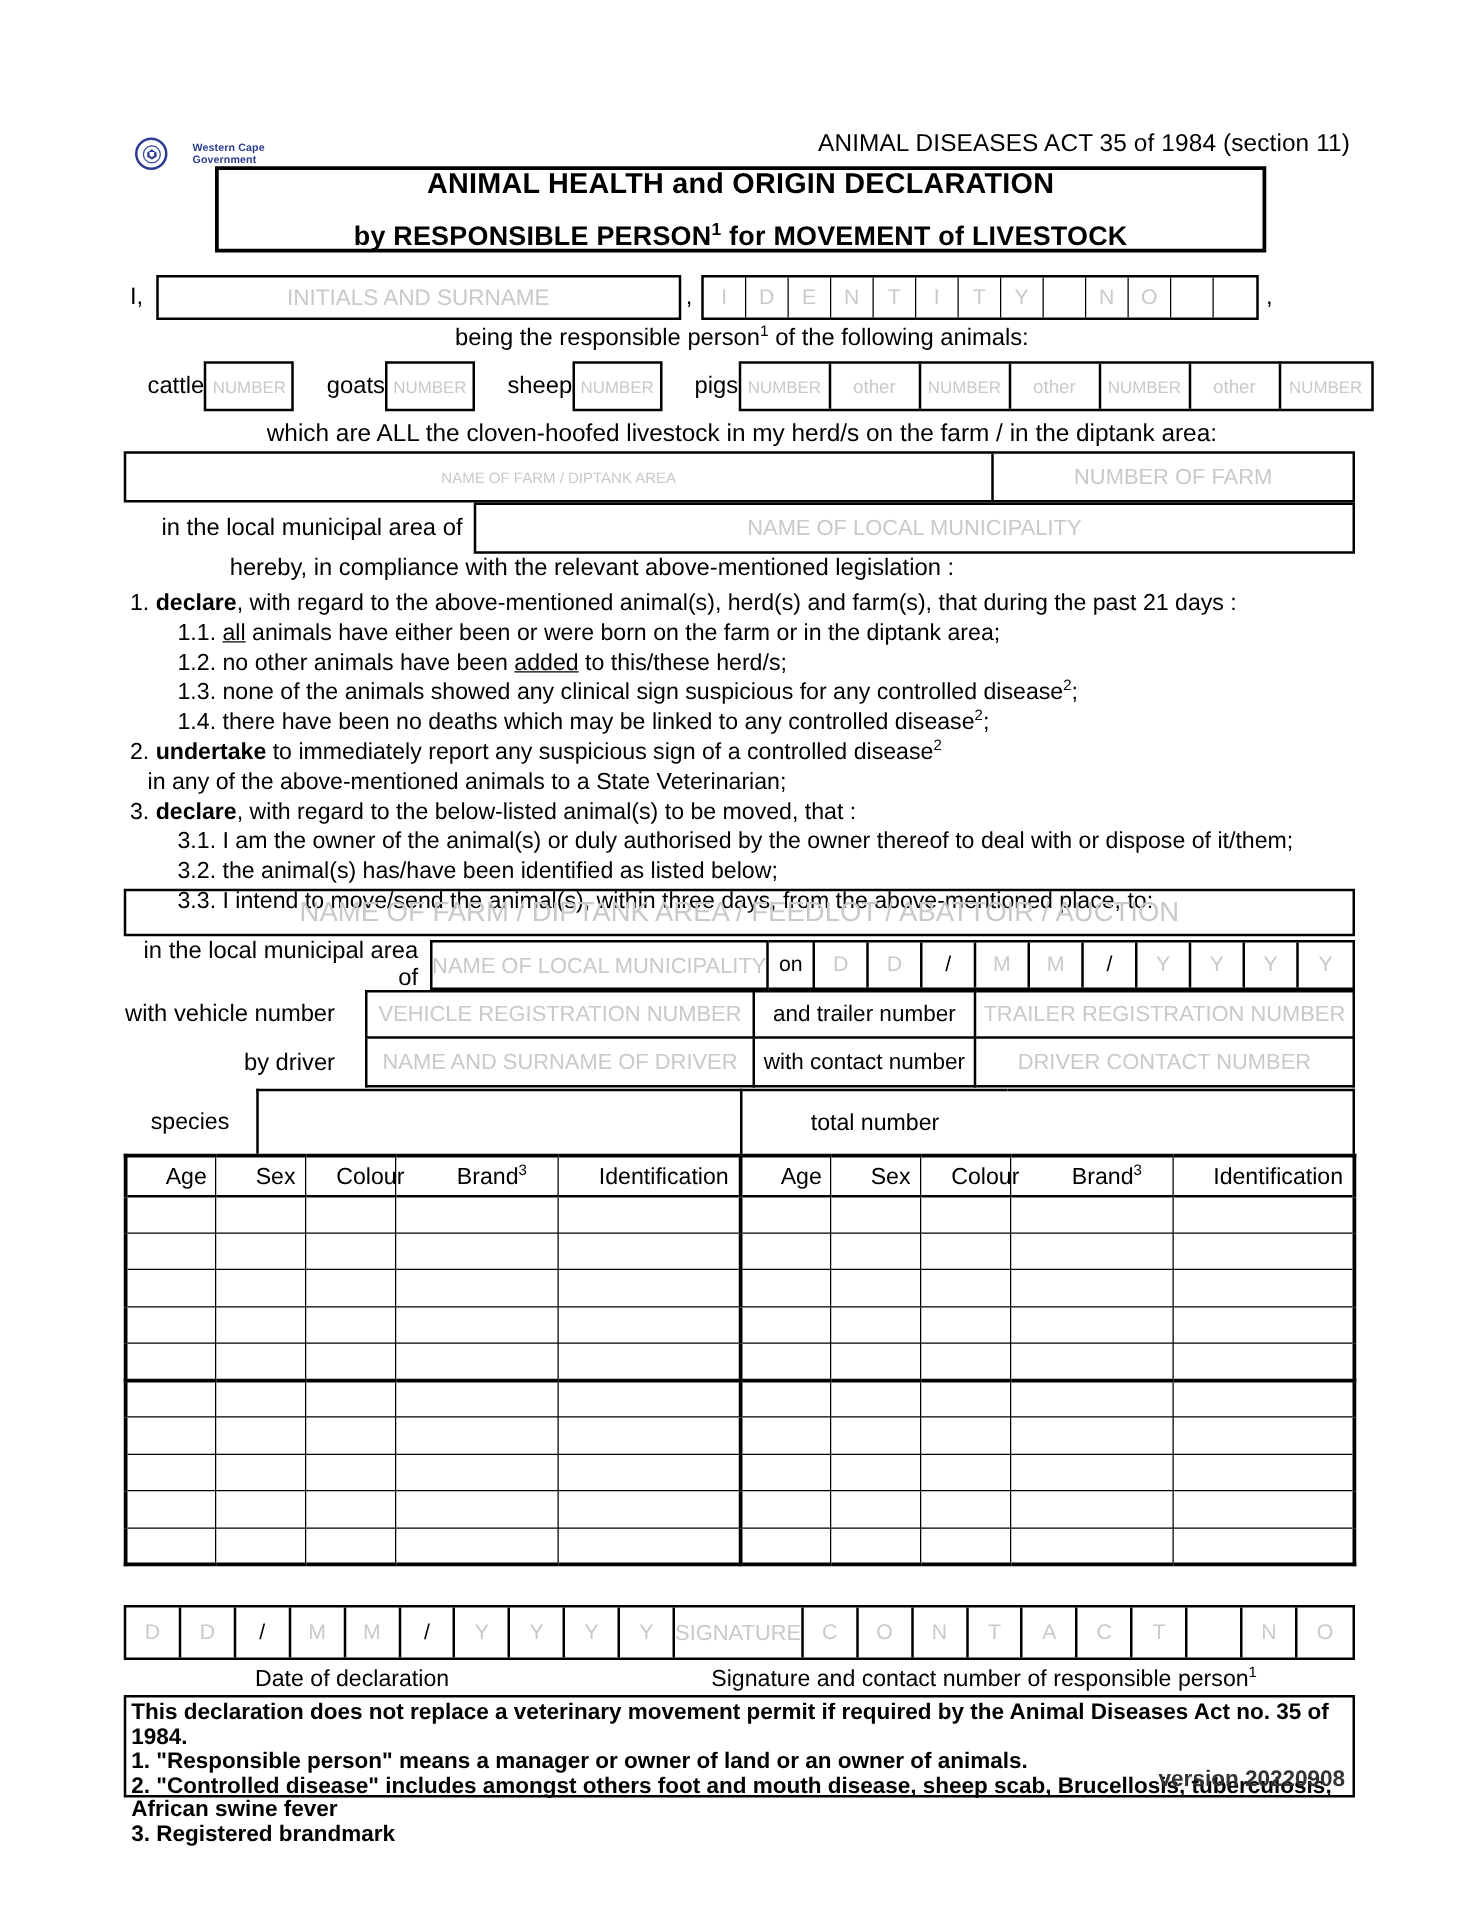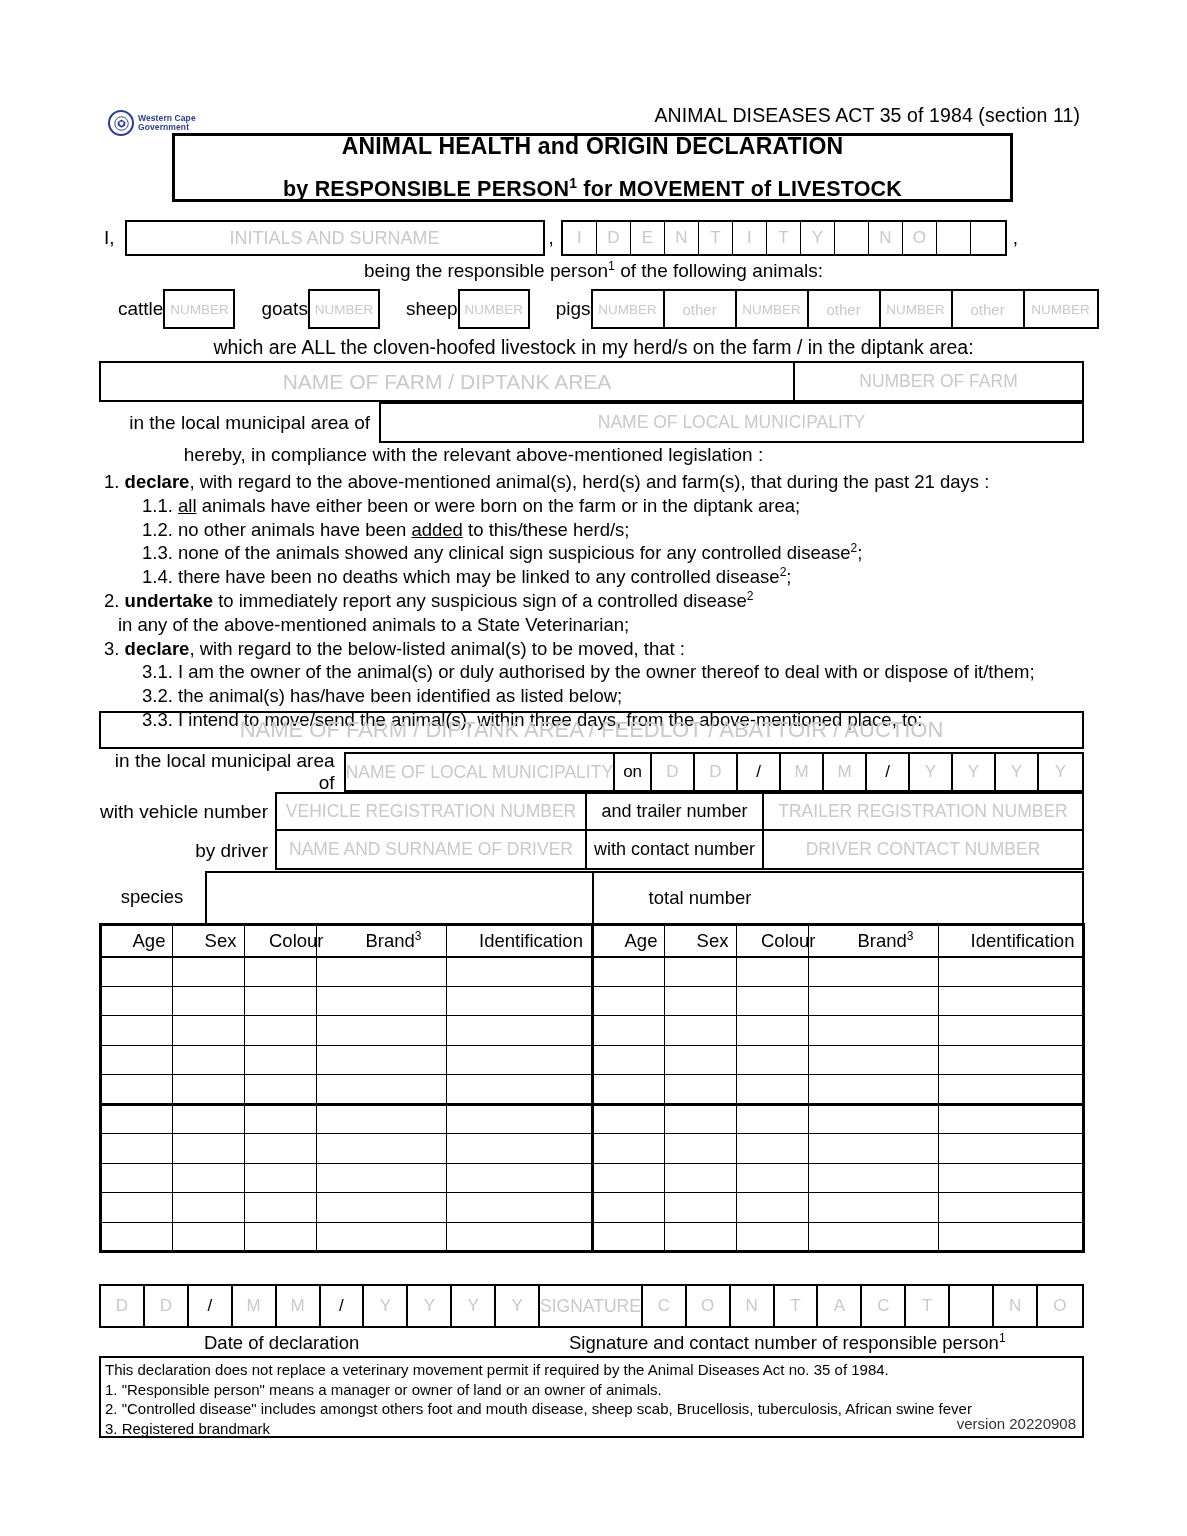--- a/index.html
+++ b/index.html
@@ -13,21 +13,21 @@
   .page{position:relative;width:1187px;height:1536px;overflow:hidden;}
 
   
   .ph{color:#c9c9c9;}               
   .b{font-weight:bold;}
   .u{text-decoration:underline;}
   sup{font-size:.65em;vertical-align:super;line-height:0;}
   .cell{box-sizing:border-box;display:flex;align-items:center;justify-content:center;}
 
   
-  .logo{position:absolute;left:108px;top:110px;display:flex;align-items:center;gap:4px;}
+  .logo{position:absolute;left:108px;top:110px;display:flex;align-items:center;gap:20px;}
   .logo-mark{width:22px;height:22px;border-radius:50%;background:#ffffff;border:2px solid #2b3d8f;
              display:flex;align-items:center;justify-content:center;}
   .logo-mark svg{display:block;}
   .logo-txt{font-size:8.5px;line-height:9.5px;font-weight:bold;color:#2b3d8f;letter-spacing:.1px;}
 
   .act-line{position:absolute;right:107px;top:104px;font-size:19.5px;letter-spacing:.1px;}
 
   .title-box{position:absolute;left:172px;top:133px;width:841px;height:69px;
              border:3px solid #000;box-sizing:border-box;
              display:flex;flex-direction:column;align-items:center;justify-content:center;gap:13px;}
@@ -56,21 +56,21 @@
                    justify-content:center;font-size:13.5px;box-sizing:border-box;}
   .animals .grp .c.o{font-size:15px;}
   .animals .grp .c:last-child{border-right:none;}
 
   .allline{position:absolute;left:0;top:336px;width:1187px;text-align:center;font-size:19.5px;}
 
   
   .farmrow{position:absolute;left:99px;top:361px;width:985px;height:41px;
            border:2.5px solid #000;box-sizing:border-box;display:flex;}
   .farmrow .f1{flex:0 0 694px;border-right:2.5px solid #000;box-sizing:border-box;
-               display:flex;align-items:center;justify-content:center;font-size:21px;}
+               display:flex;align-items:center;justify-content:center;font-size:12px;}
   .farmrow .f2{flex:1;display:flex;align-items:center;justify-content:center;font-size:17.5px;}
 
   .munirow{position:absolute;left:99px;top:402px;width:985px;height:41px;display:flex;align-items:center;}
   .munirow .ml{width:280px;text-align:right;padding-right:9px;font-size:19px;box-sizing:border-box;}
   .munirow .mb{flex:1;height:41px;border:2.5px solid #000;box-sizing:border-box;
                display:flex;align-items:center;justify-content:center;font-size:17.5px;}
 
   .hereby{position:absolute;left:0;top:444px;width:947px;text-align:center;font-size:19px;}
 
   
@@ -93,21 +93,21 @@
   .dest2 .dateboxes{display:flex;height:40px;border:2.5px solid #000;border-left:none;box-sizing:border-box;}
   .dest2 .dateboxes .c{width:43px;border-right:2px solid #000;display:flex;align-items:center;
                        justify-content:center;font-size:17px;box-sizing:border-box;}
   .dest2 .dateboxes .c:last-child{border-right:none;}
 
   .vrow{position:absolute;left:99px;width:985px;height:39px;display:flex;align-items:center;}
   .vrow.r1{top:792px;}
   .vrow.r2{top:831px;}
   .vrow .vl{width:176px;text-align:right;padding-right:7px;font-size:19px;box-sizing:border-box;}
   .vrow .vb{width:312px;height:39px;border:2px solid #000;box-sizing:border-box;
-            display:flex;align-items:center;justify-content:center;font-size:17.5px;}
+            display:flex;align-items:center;justify-content:center;font-size:17.5px;margin-left:17px;}
   .vrow .vl2{width:177px;height:39px;border:2px solid #000;border-left:none;box-sizing:border-box;
              display:flex;align-items:center;justify-content:center;font-size:18px;}
   .vrow .vb2{flex:1;height:39px;border:2px solid #000;border-left:none;box-sizing:border-box;
              display:flex;align-items:center;justify-content:center;font-size:17.5px;}
   .vrow.r2 .vb{border-top:none;}
   .vrow.r2 .vl2{border-top:none;}
   .vrow.r2 .vb2{border-top:none;}
 
   
   .sprow{position:absolute;left:99px;top:871px;width:985px;height:52px;display:flex;}
@@ -140,21 +140,21 @@
                justify-content:center;font-size:17.5px;box-sizing:border-box;}
   .sigrow .c:last-child{border-right:none;}
 
   .sigcap{position:absolute;left:99px;top:1332px;width:985px;height:26px;}
   .sigcap .l{position:absolute;left:105px;font-size:18.5px;}
   .sigcap .r{position:absolute;left:470px;font-size:18.5px;}
 
   
   .fnbox{position:absolute;left:99px;top:1356px;width:985px;height:82px;
          border:2px solid #000;box-sizing:border-box;padding:2px 4px 0 4px;}
-  .fnbox div{font-size:15px;line-height:19.6px;}
+  .fnbox div{font-size:18px;line-height:19.6px;font-weight:bold;}
   .version{position:absolute;right:6px;bottom:2px;font-size:13px;color:#333;}
 </style>
 </head>
 <body>
 
 <div class="page">
 
   <div class="logo">
     <div class="logo-mark">
       <svg width="15" height="15" viewBox="0 0 16 16" aria-hidden="true">

